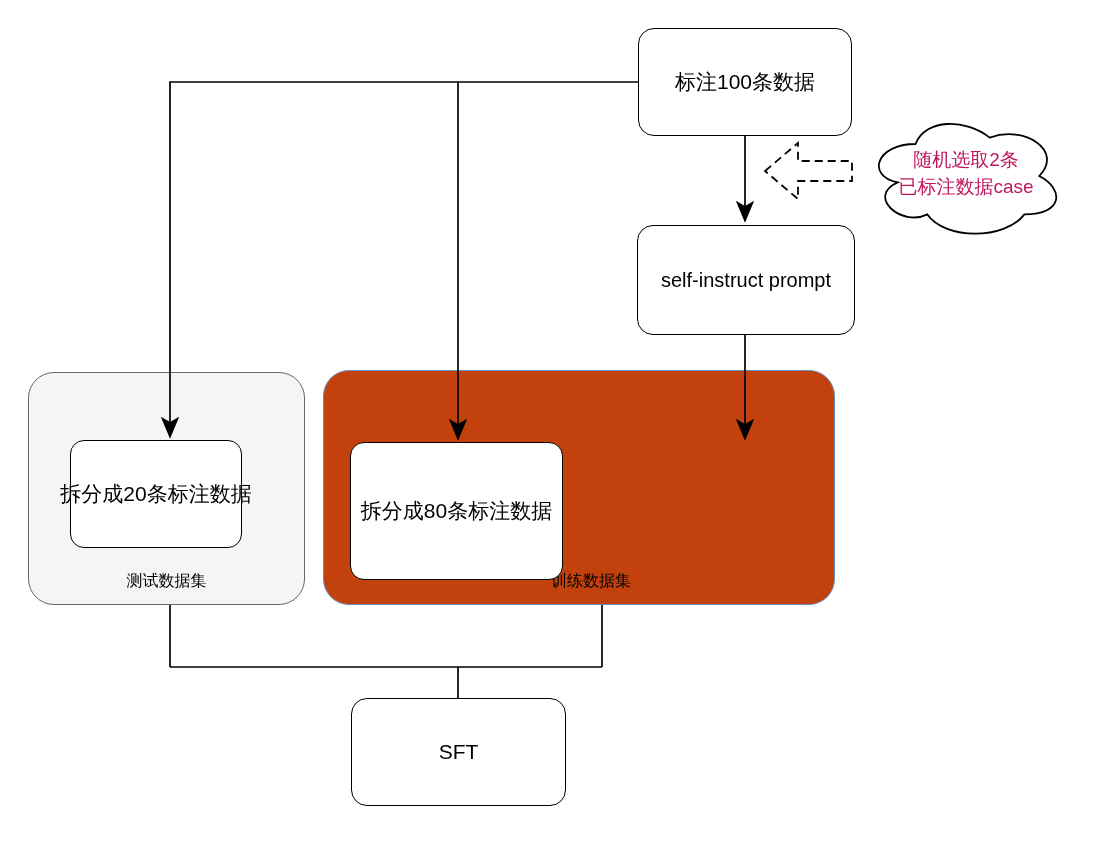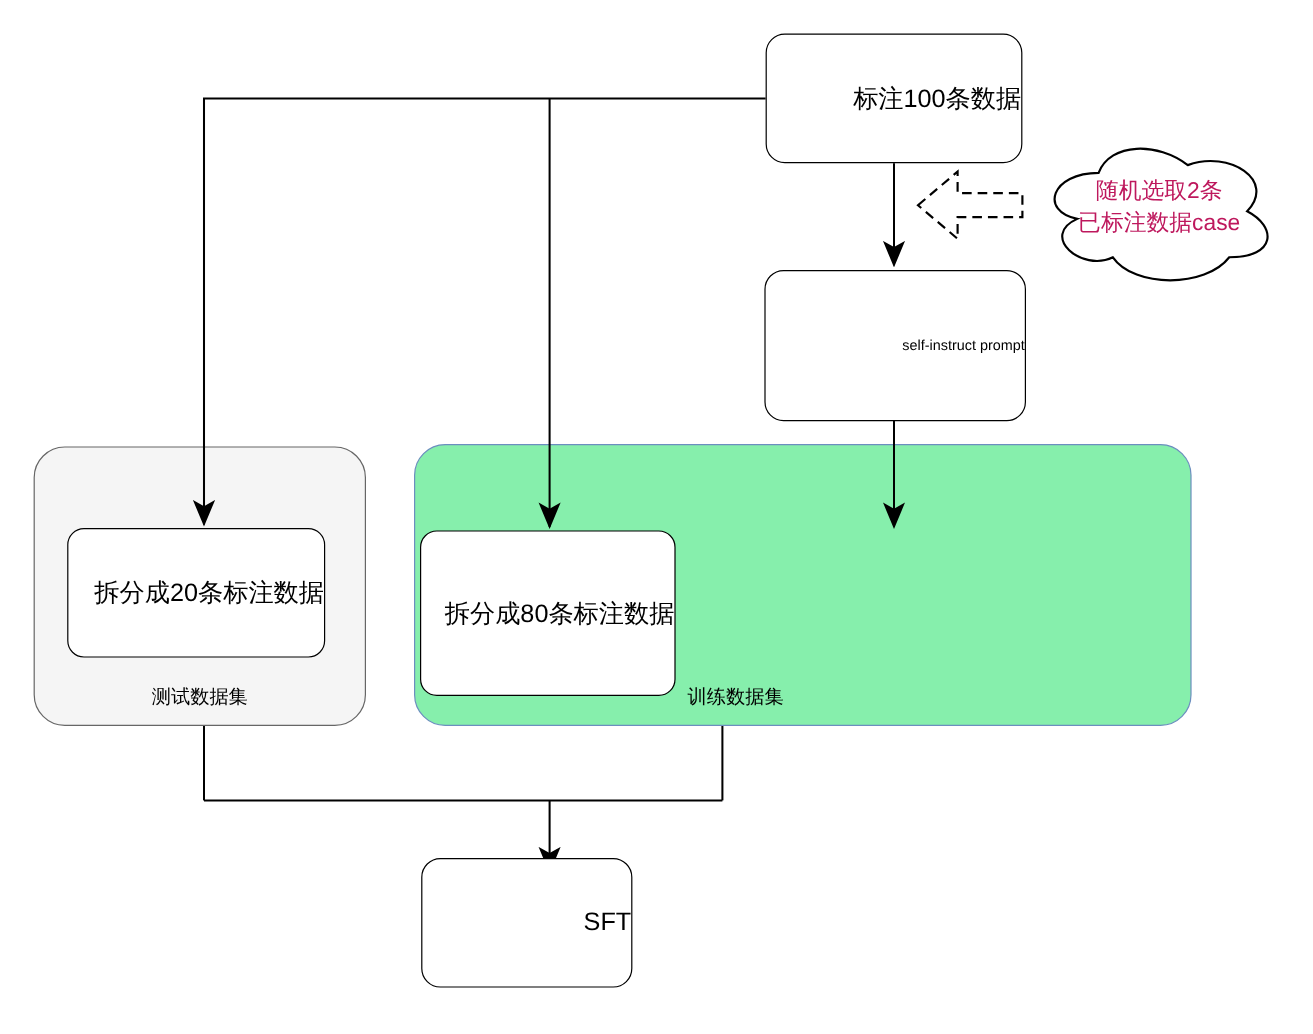--- a/index.html
+++ b/index.html
@@ -28,22 +28,22 @@
     position: absolute;
     border-radius: 26px;
     box-sizing: border-box;
   }
   .container-box.test {
     left: 28px; top: 372px; width: 277px; height: 233px;
     background: #f5f5f5;
     border: 1.7px solid #666666;
   }
   .container-box.train {
-    left: 345px; top: 370px; width: 648px; height: 235px;
-    background: #86efac;
+    left: 323px; top: 370px; width: 512px; height: 235px;
+    background: #c2410c;
     border: 1.7px solid #6c8ebf;
   }
   .container-label {
     position: absolute;
     bottom: 12px;
     text-align: center;
     font-size: 16px;
     color: #000000;
     width: 100%;
     left: 0;
@@ -52,33 +52,33 @@
     width: 534px; 
   }
   .node {
     position: absolute;
     background: #ffffff;
     border: 1.7px solid #000000;
     border-radius: 16px;
     box-sizing: border-box;
     display: flex;
     align-items: center;
-    justify-content: flex-end;
+    justify-content: center;
     font-size: 21px;
     color: #000000;
     white-space: nowrap;
     text-align: center;
   }
   .node.small-radius { border-radius: 14px; }
   .node.annotate100 { left: 638px; top: 28px;  width: 214px; height: 108px; }
-  .node.selfinstruct { left: 637px; top: 225px; width: 218px; height: 126px; font-size: 12px; }
-  .node.split20     { left: 56px;  top: 440px; width: 215px; height: 108px; }
+  .node.selfinstruct { left: 637px; top: 225px; width: 218px; height: 110px; font-size: 20px; }
+  .node.split20     { left: 70px;  top: 440px; width: 172px; height: 108px; }
   .node.split80     { left: 350px; top: 442px; width: 213px; height: 138px; }
   .node.gen200      { left: 640px; top: 442px; width: 213px; height: 106px; }
-  .node.sft         { left: 351px; top: 715px; width: 176px; height: 108px; }
+  .node.sft         { left: 351px; top: 698px; width: 215px; height: 108px; }
   .cloud-text {
     position: absolute;
     left: 871px; top: 146px; width: 190px;
     text-align: center;
     font-size: 19px;
     line-height: 27px;
     color: #be185d;
   }
 </style>
 </head>

